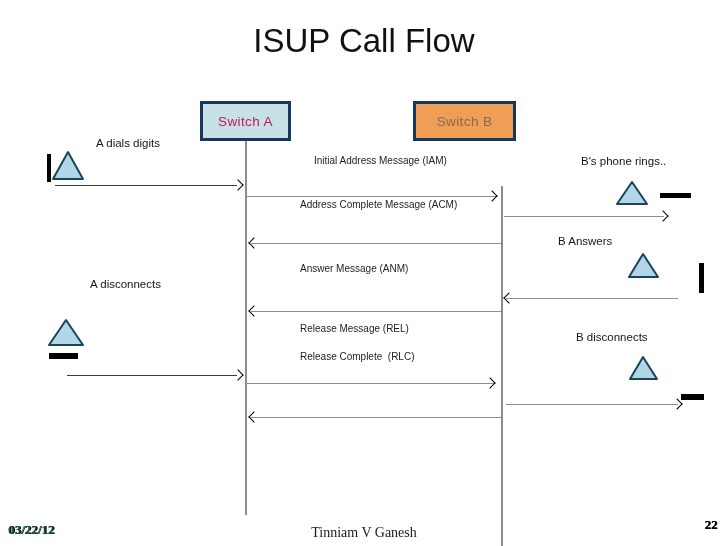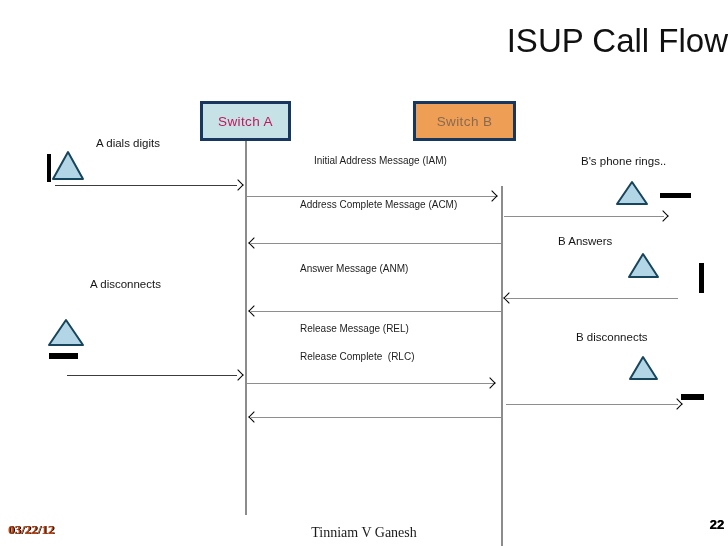--- a/index.html
+++ b/index.html
@@ -2,21 +2,21 @@
 <html><head>
 <meta charset="utf-8">
 <style>
   html,body{margin:0;padding:0;background:#fff;}
   #slide{
     position:relative;width:728px;height:546px;background:#ffffff;
     font-family:"Liberation Sans",sans-serif;overflow:hidden;
   }
   
   .title{
-    position:absolute;left:0;top:22px;width:728px;text-align:right;
+    position:absolute;left:0;top:22px;width:728px;text-align:center;
     font-size:33px;color:#111;letter-spacing:0px;font-weight:400;
   }
   
   .box{
     position:absolute;top:101px;height:34px;border:3px solid #17375e;
     display:flex;align-items:center;justify-content:center;
     font-size:13.5px;letter-spacing:.4px;
   }
   .box-a{left:200px;width:85px;background:#c7e2e6;color:#be185d;}
   .box-b{left:413px;width:97px;background:#ef9e56;color:#876a51;}
@@ -31,29 +31,29 @@
   .chev.l{transform:rotate(-135deg);}
   
   .msg{position:absolute;font-size:10px;color:#1d1d1d;white-space:pre;padding-left:28px;}
   .ann{position:absolute;font-size:11.5px;color:#161616;white-space:pre;}
   
   .phone-svg{position:absolute;}
   .phone-svg polygon{stroke:#17455c;stroke-width:2;stroke-linejoin:round;}
   
   .footer-date{
     position:absolute;left:8px;top:522px;font-family:"Liberation Serif",serif;
-    font-size:13px;font-weight:bold;color:#c2410c;text-shadow:1px 0 0 #000;
+    font-size:13px;font-weight:bold;color:#14532d;text-shadow:1px 0 0 #000;
   }
   .footer-author{
     position:absolute;left:252px;top:525px;width:224px;text-align:center;
     font-family:"Liberation Serif",serif;font-size:14px;color:#1a1a1a;
   }
   .slide-number{
-    position:absolute;left:698px;top:517px;width:26px;text-align:right;
-    font-family:Liberation Sans, sans-serif;font-size:13px;font-weight:bold;color:#000;
+    position:absolute;left:698px;top:517px;width:26px;text-align:center;
+    font-family:Liberation Serif, serif;font-size:13px;font-weight:bold;color:#000;
     text-shadow:0.5px 0 0 #000;
   }
 </style>
 </head>
 <body>
 
 <div id="slide">
 
   <div class="title">ISUP Call Flow</div>
 

